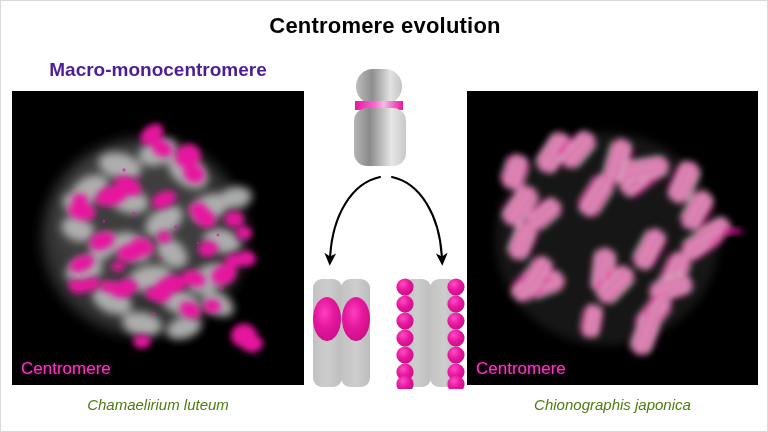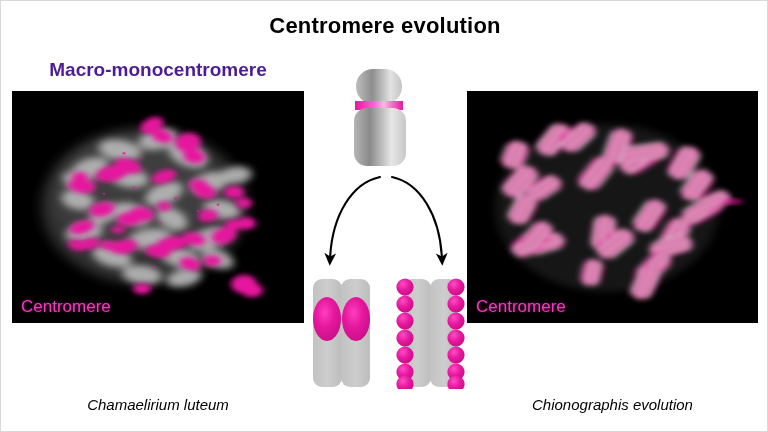--- a/index.html
+++ b/index.html
@@ -39,32 +39,32 @@
     text-align: center;
   }
   #title-left  { left: 11px;  width: 292px; }
   #title-right { left: 466px; width: 291px; }
 
   .species-caption {
     position: absolute;
     top: 395px;
     font-size: 15px;
     font-style: italic;
-    color: #000000;
+    color: #4d7c0f;
     text-align: center;
   }
   #caption-left  { left: 11px;  width: 292px; }
   #caption-right { left: 466px; width: 291px; }
 
   
   .micrograph {
     position: absolute;
     top: 90px;
     width: 292px;
-    height: 232px;
+    height: 294px;
     background: #fef9c3;
     overflow: hidden;
   }
   #micrograph-left  { left: 11px; }
   #micrograph-right { left: 466px; width: 291px; }
 
   .centromere-label {
     position: absolute;
     left: 9px;
     bottom: 6px;
@@ -400,15 +400,15 @@
           <circle cx="152" cy="247" r="8.6"></circle>
           <circle cx="152" cy="264" r="8.6"></circle>
           <circle cx="152" cy="281" r="8.6"></circle>
           <circle cx="152" cy="293" r="8.6"></circle>
         </g>
       </g>
     </svg>
   </div>
 
   <div class="species-caption" id="caption-left">Chamaelirium luteum</div>
-  <div class="species-caption" id="caption-right">Chionographis evolution</div>
+  <div class="species-caption" id="caption-right">Chionographis japonica</div>
 
 </div>
 
 </body></html>

